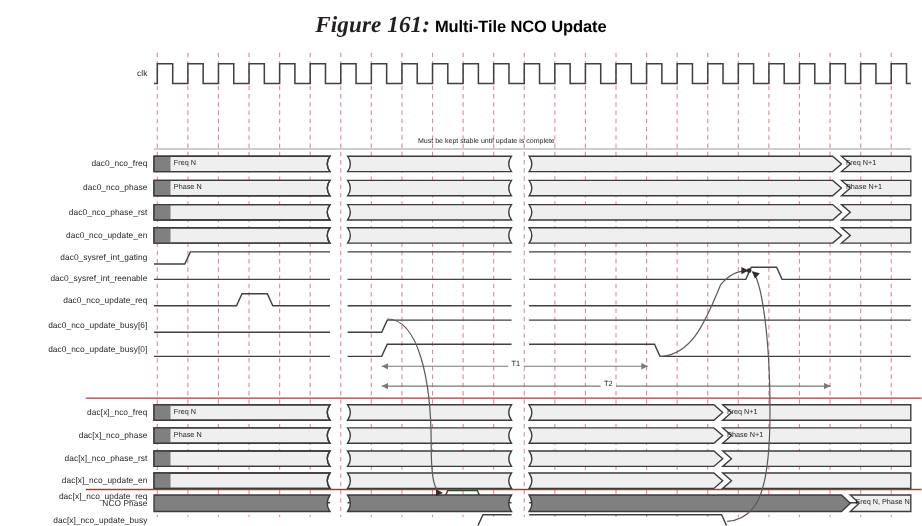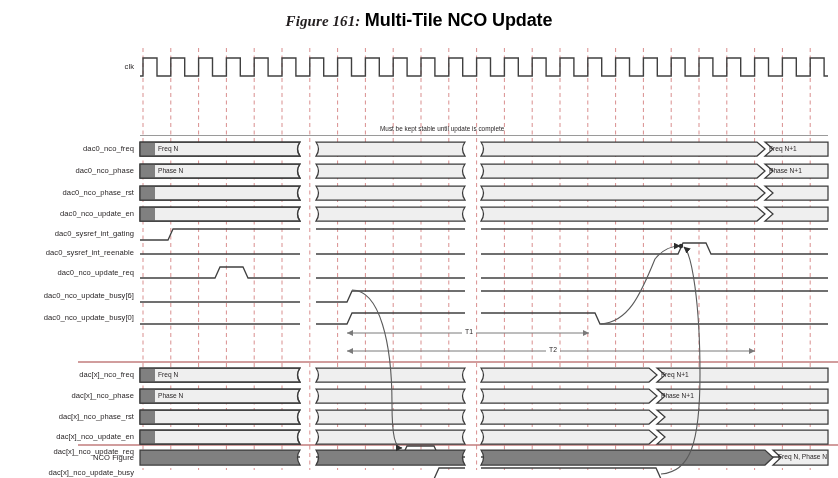--- a/index.html
+++ b/index.html
@@ -1,22 +1,22 @@
 <!DOCTYPE html>
 <html><head>
 <meta charset="utf-8">
 <style>
   html,body{margin:0;padding:0;background:#ffffff;}
   body{width:838px;height:478px;overflow:hidden;font-family:"Liberation Sans",sans-serif;color:#231f20;}
   #root{position:relative;width:838px;height:478px;}
 
   
   .title-wrap{position:absolute;left:0;top:10px;width:838px;text-align:center;}
-  .fig-num{font-family:"Liberation Serif",serif;font-style:italic;font-size:15px;font-weight:700;color:#231f20;letter-spacing:.1px;}
-  .fig-title{font-size:18px;font-weight:700;color:#000;letter-spacing:-.1px;}
+  .fig-num{font-family:"Liberation Serif",serif;font-style:italic;font-size:21px;font-weight:700;color:#231f20;letter-spacing:.1px;}
+  .fig-title{font-size:15px;font-weight:700;color:#000;letter-spacing:-.1px;}
 
   
   #diagram{position:absolute;left:0;top:44px;width:828px;height:434px;padding-left:36px;}
   #svgwave{position:absolute;left:0;top:0;}
 
   
   .lbl{position:absolute;right:0;width:0;white-space:nowrap;text-align:right;
        font-size:7.6px;color:#231f20;letter-spacing:.05px;line-height:1;}
   .lbl span{position:absolute;right:0;top:-4px;white-space:nowrap;}
 
@@ -280,21 +280,21 @@
     <div class="lbl" style="top:393px;left:134px;">
       <span>dac[x]_nco_update_en</span>
       </div>
     <div class="lbl" style="top:408px;left:134px;">
       <span>dac[x]_nco_update_req</span>
       </div>
     <div class="lbl" style="top:429px;left:134px;">
       <span>dac[x]_nco_update_busy</span>
       </div>
     <div class="lbl" style="top:414px;left:134px;">
-      <span>NCO Figure</span>
+      <span>NCO Phase</span>
       </div>
 
     <div class="bustext" style="left:158px;top:102px;">Freq N</div>
     <div class="bustext" style="left:158px;top:124px;">Phase N</div>
     <div class="bustext" style="left:769px;top:102px;">Freq N+1</div>
     <div class="bustext" style="left:769px;top:124px;">Phase N+1</div>
 
     <div class="bustext" style="left:158px;top:328px;">Freq N</div>
     <div class="bustext" style="left:158px;top:349px;">Phase N</div>
     <div class="bustext" style="left:661px;top:328px;">Freq N+1</div>

